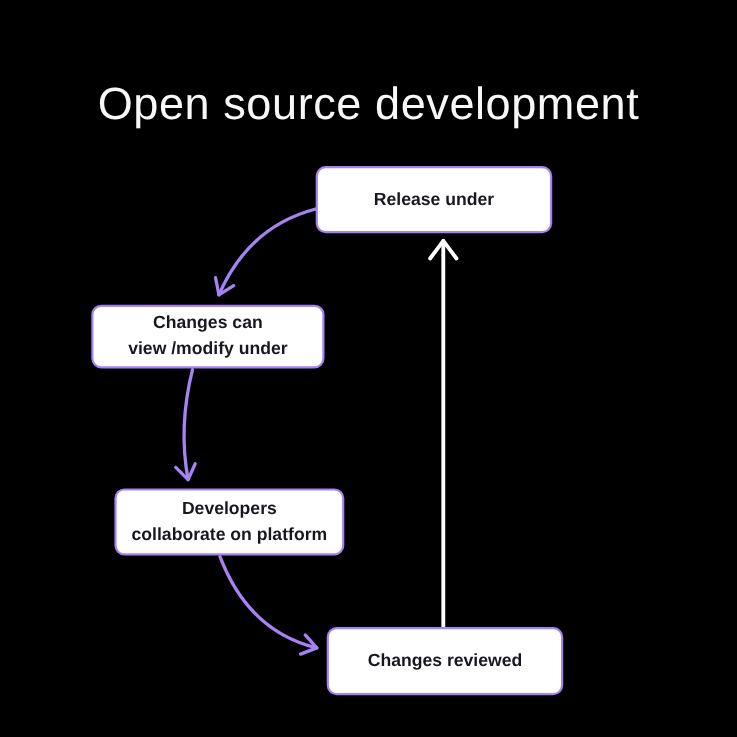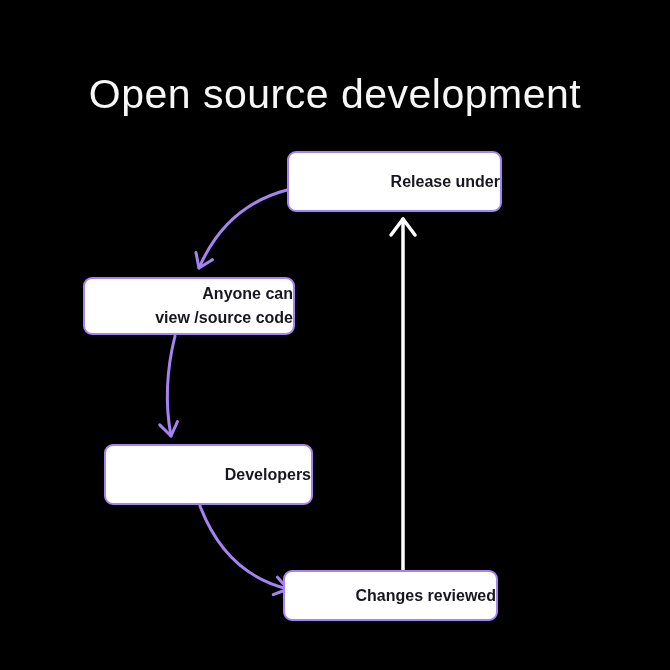--- a/index.html
+++ b/index.html
@@ -67,33 +67,33 @@
     stroke-linejoin:round;
   }
   .node{
     position:absolute;
     box-sizing:border-box;
     background:var(--node-fill);
     border:2.5px solid var(--node-border);
     border-radius:9px;
     display:flex;
     flex-direction:column;
-    align-items:flex-end;
+    align-items:center;
     justify-content:center;
     color:var(--node-text);
     font-size:16px;
     font-weight:700;
     line-height:24px;
     text-align:center;
     white-space:nowrap;
   }
   #node-release{ left:287px; top:151px; width:215px; height:61px; }
   #node-view   { left:83px;  top:277px; width:212px; height:58px; }
   #node-collab { left:104px;  top:444px; width:209px; height:61px; }
-  #node-review { left:283px; top:570px; width:215px; height:51px; }
+  #node-review { left:297px; top:570px; width:215px; height:62px; }
 </style>
 </head>
 <body>
 
 <div class="canvas">
 
   <h1 class="diagram-title">Open source development</h1>
 
   <svg class="edges" viewBox="0 0 670 670">
     <defs>
@@ -109,25 +109,26 @@
     <path class="edge-purple" d="M 175 336 Q 162 388 171 436" marker-end="url(#arrowhead-purple)"></path>
     <path class="edge-purple" d="M 200 506 Q 226 574 288 589" marker-end="url(#arrowhead-purple)"></path>
     <path class="edge-white" d="M 403 570 L 403 219" marker-end="url(#arrowhead-white)"></path>
   </svg>
 
   <div class="node" id="node-release">
     <span>Release under</span>
   </div>
 
   <div class="node" id="node-view">
-    <span>Anyone can</span>
-    <span>view /source code</span>
+    <span>Changes can</span>
+    <span>view /modify under</span>
   </div>
 
   <div class="node" id="node-collab">
     <span>Developers</span>
+    <span>collaborate on platform</span>
   </div>
 
   <div class="node" id="node-review">
     <span>Changes reviewed</span>
   </div>
 
 </div>
 
 </body></html>

